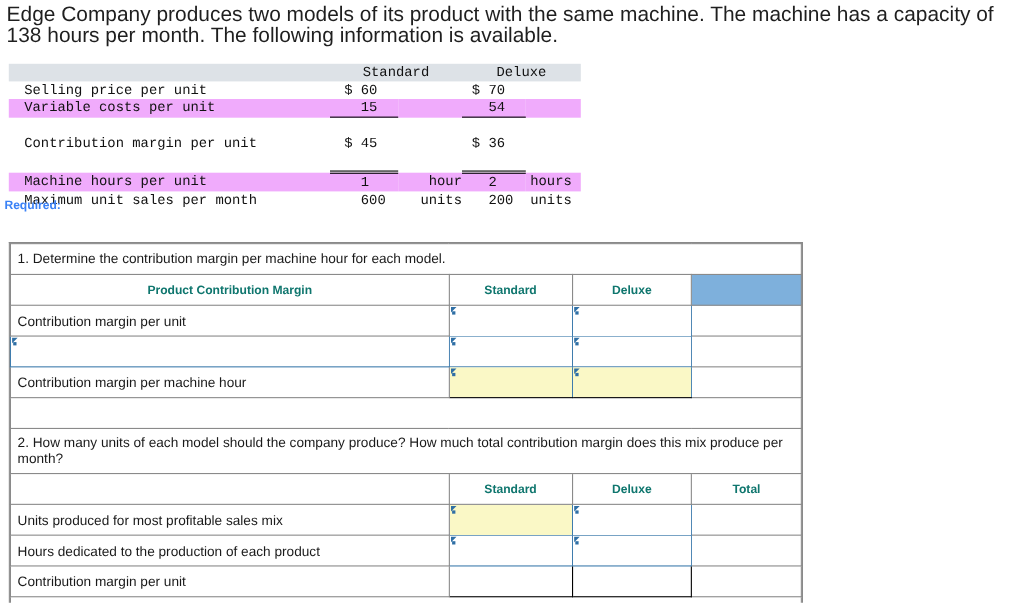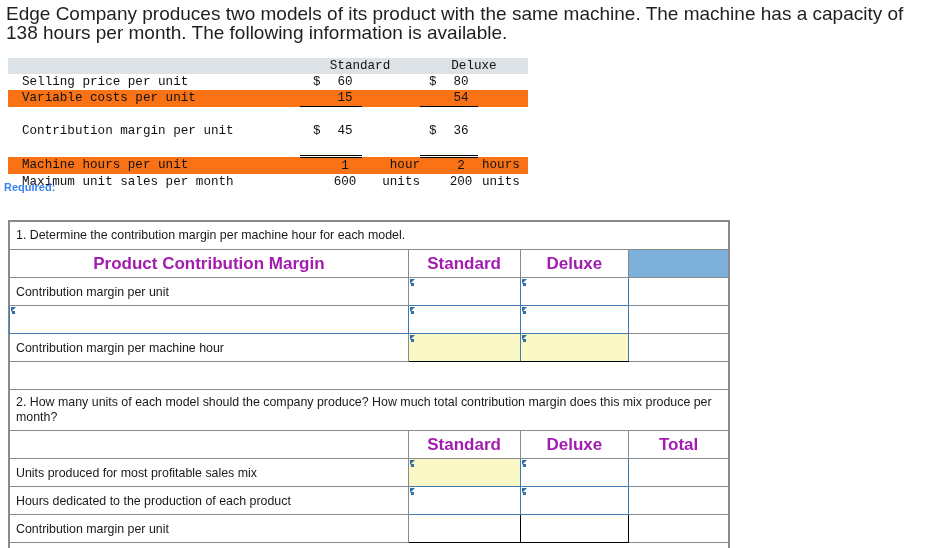--- a/index.html
+++ b/index.html
@@ -51,26 +51,26 @@
     white-space: nowrap;
   }
   .g-label   { width: 292px; padding-left: 14px !important; text-align: left; }
   .g-num     { width: 62px;  text-align: right; }
   .g-unit    { width: 58px;  text-align: right; padding-left: 4px !important; }
   .g-num2    { width: 58px;  text-align: right; }
   .g-unit2   { width: 50px;  text-align: left; padding-left: 4px !important; }
   .g-head    { background: #dde2e7; }
   .g-head .g-num, .g-head .g-num2 { text-align: center; }
   .g-head .hdr-std { text-align: center; }
-  .shade     { background: #f97316; }
+  .shade     { background: #f0abfc; }
   .sp        { height: 4px; line-height: 4px; }
   .rule-top  { border-top: 1.2px solid #000; }
   .dbl-bot   { border-bottom: 3px double #000; }
   .cash      { display: inline-block; }
-  .numcell   { display: inline-block; min-width: 34px; text-align: center; }
+  .numcell   { display: inline-block; min-width: 34px; text-align: left; }
 
   
   .required {
     position: absolute;
     left: 4px;
     top: 181px;
     font-size: 11px;
     font-weight: bold;
     color: #3b82f6;
   }
@@ -113,22 +113,22 @@
     padding: 3px 6px;
     line-height: 15px;
   }
   .q-row.two-line td { height: 38px; margin-left: 32px; }
 
   .hdr td {
     background: #7eb0dc;
     font-weight: bold;
     text-align: center;
     height: 23px;
-    color: #a21caf;
-    font-size: 17px;
+    color: #0f766e;
+    font-size: 11px;
     border-color: #6d97bb;
   }
   .hdr td.blank { background: #7eb0dc; }
 
   .gap td { height: 23px; border-left: none; border-right: none; }
   .gap-tall td { height: 30px; border-left: none; border-right: none; }
 
   
   .inp {
     position: relative;
@@ -178,21 +178,21 @@
       <tr class="g-head">
         <td class="g-label"></td>
         <td class="g-num hdr-std" colspan="2">Standard</td>
         <td class="g-num2 hdr-std" colspan="2">Deluxe</td>
       </tr>
 
       <tr>
         <td class="g-label">Selling price per unit</td>
         <td class="g-num"><span class="cash">$</span> <span class="numcell">60</span></td>
         <td class="g-unit"></td>
-        <td class="g-num2"><span class="cash">$</span> <span class="numcell">80</span></td>
+        <td class="g-num2"><span class="cash">$</span> <span class="numcell">70</span></td>
         <td class="g-unit2"></td>
       </tr>
 
       <tr class="shade">
         <td class="g-label">Variable costs per unit</td>
         <td class="g-num"><span class="cash"></span> <span class="numcell">15</span></td>
         <td class="g-unit"></td>
         <td class="g-num2"><span class="cash"></span> <span class="numcell">54</span></td>
         <td class="g-unit2"></td>
       </tr>

